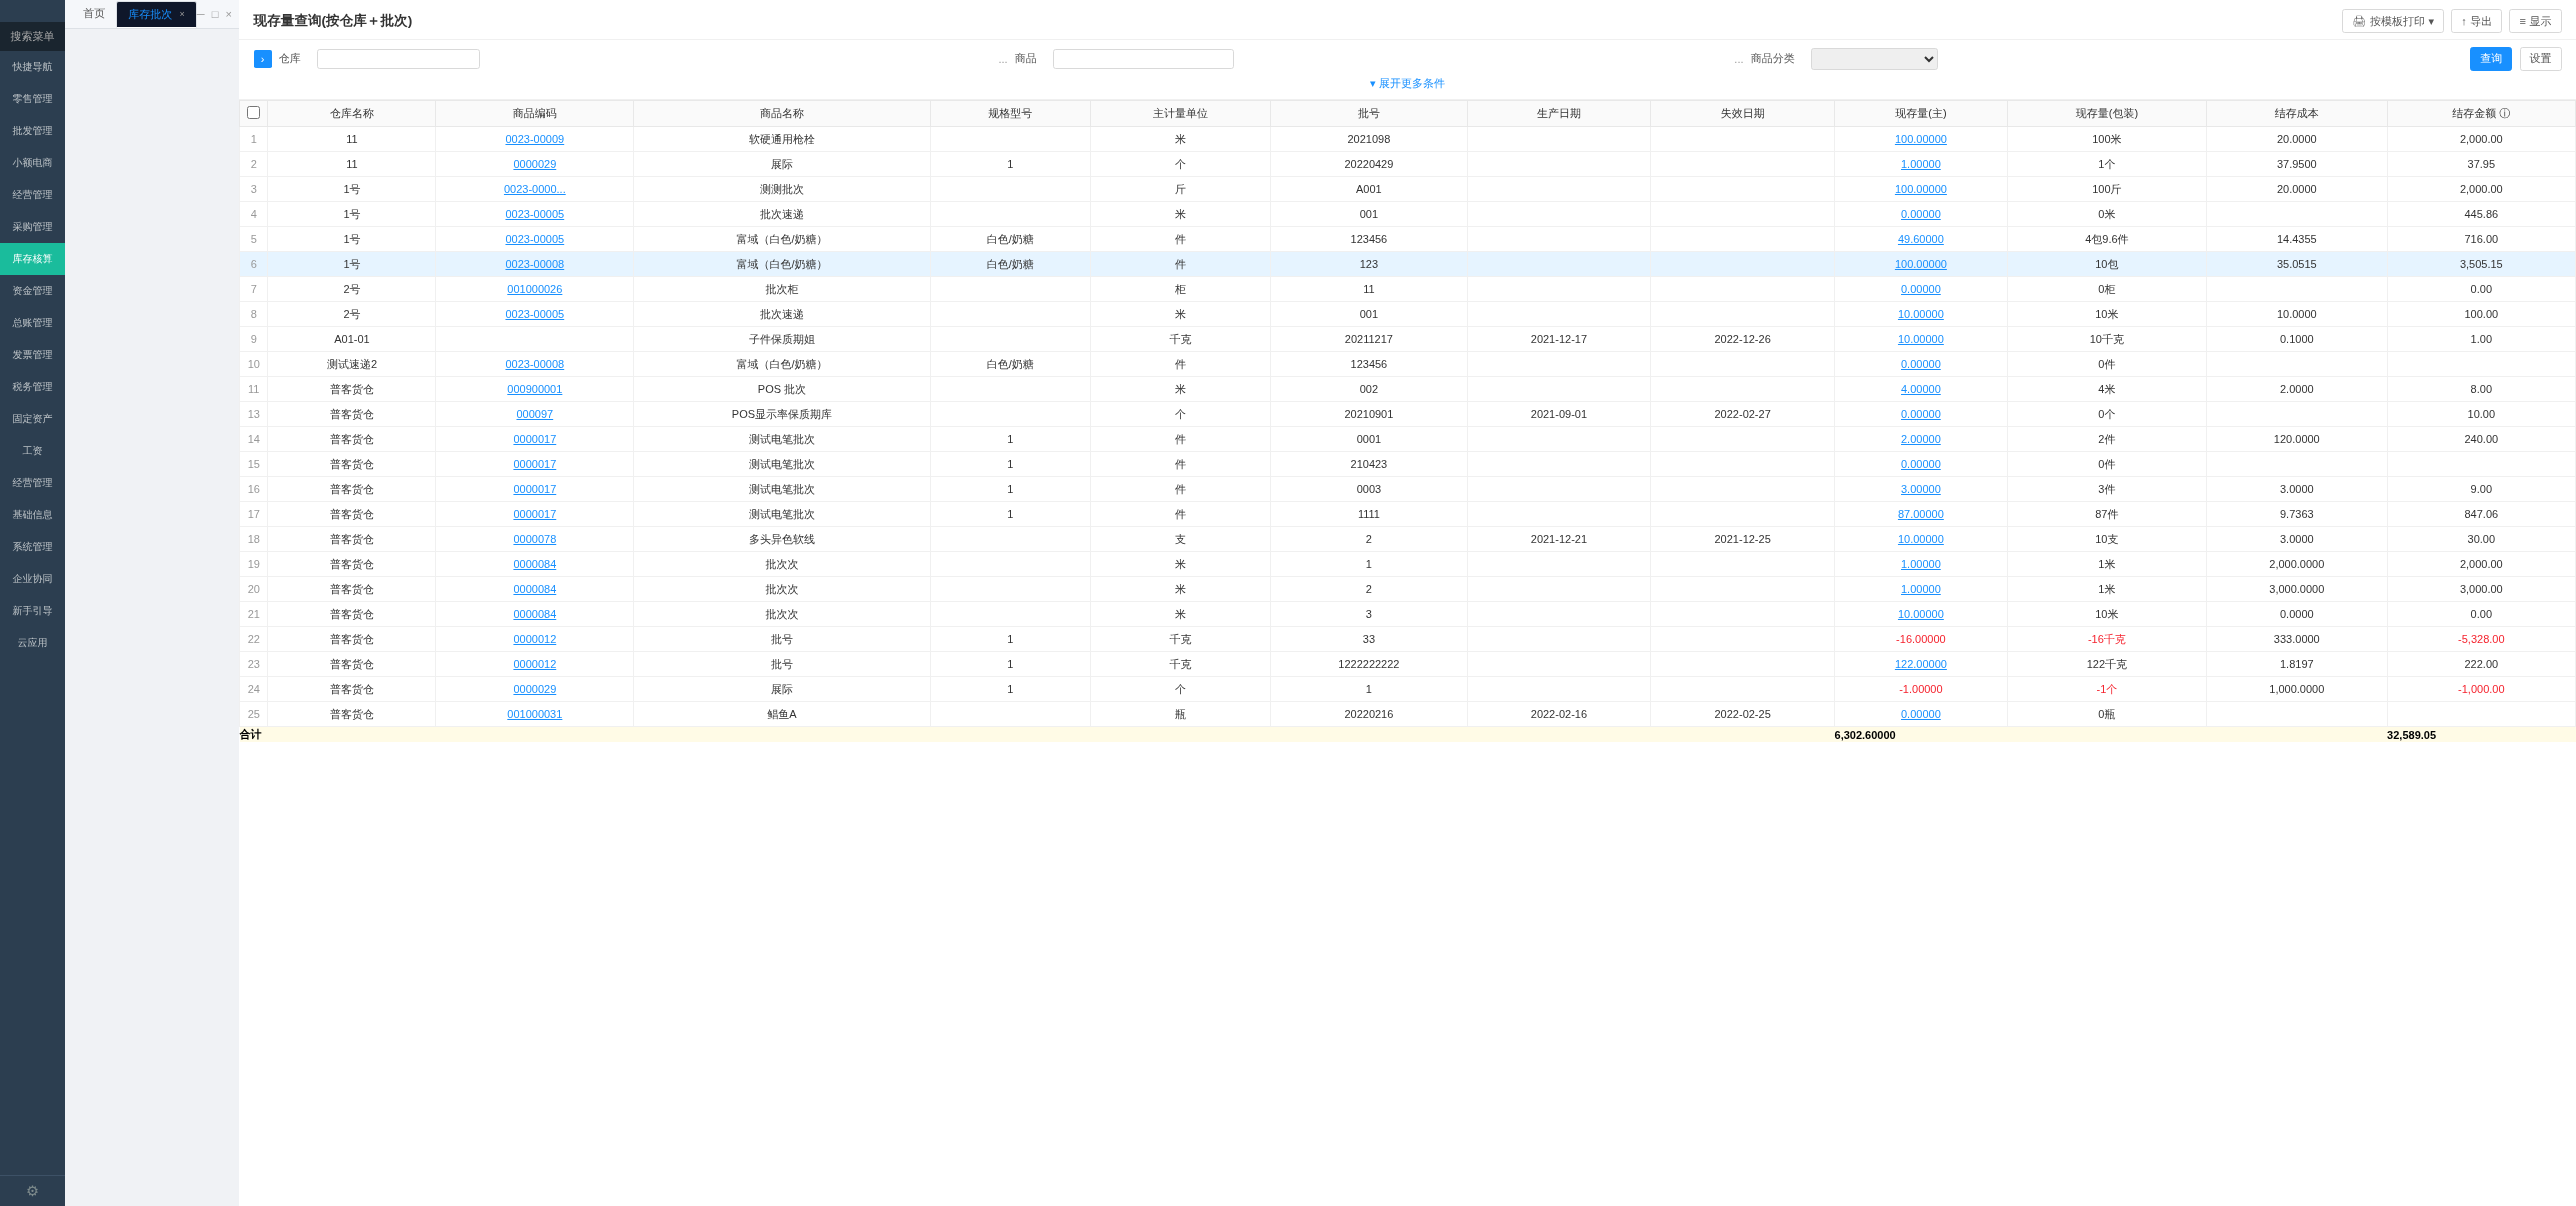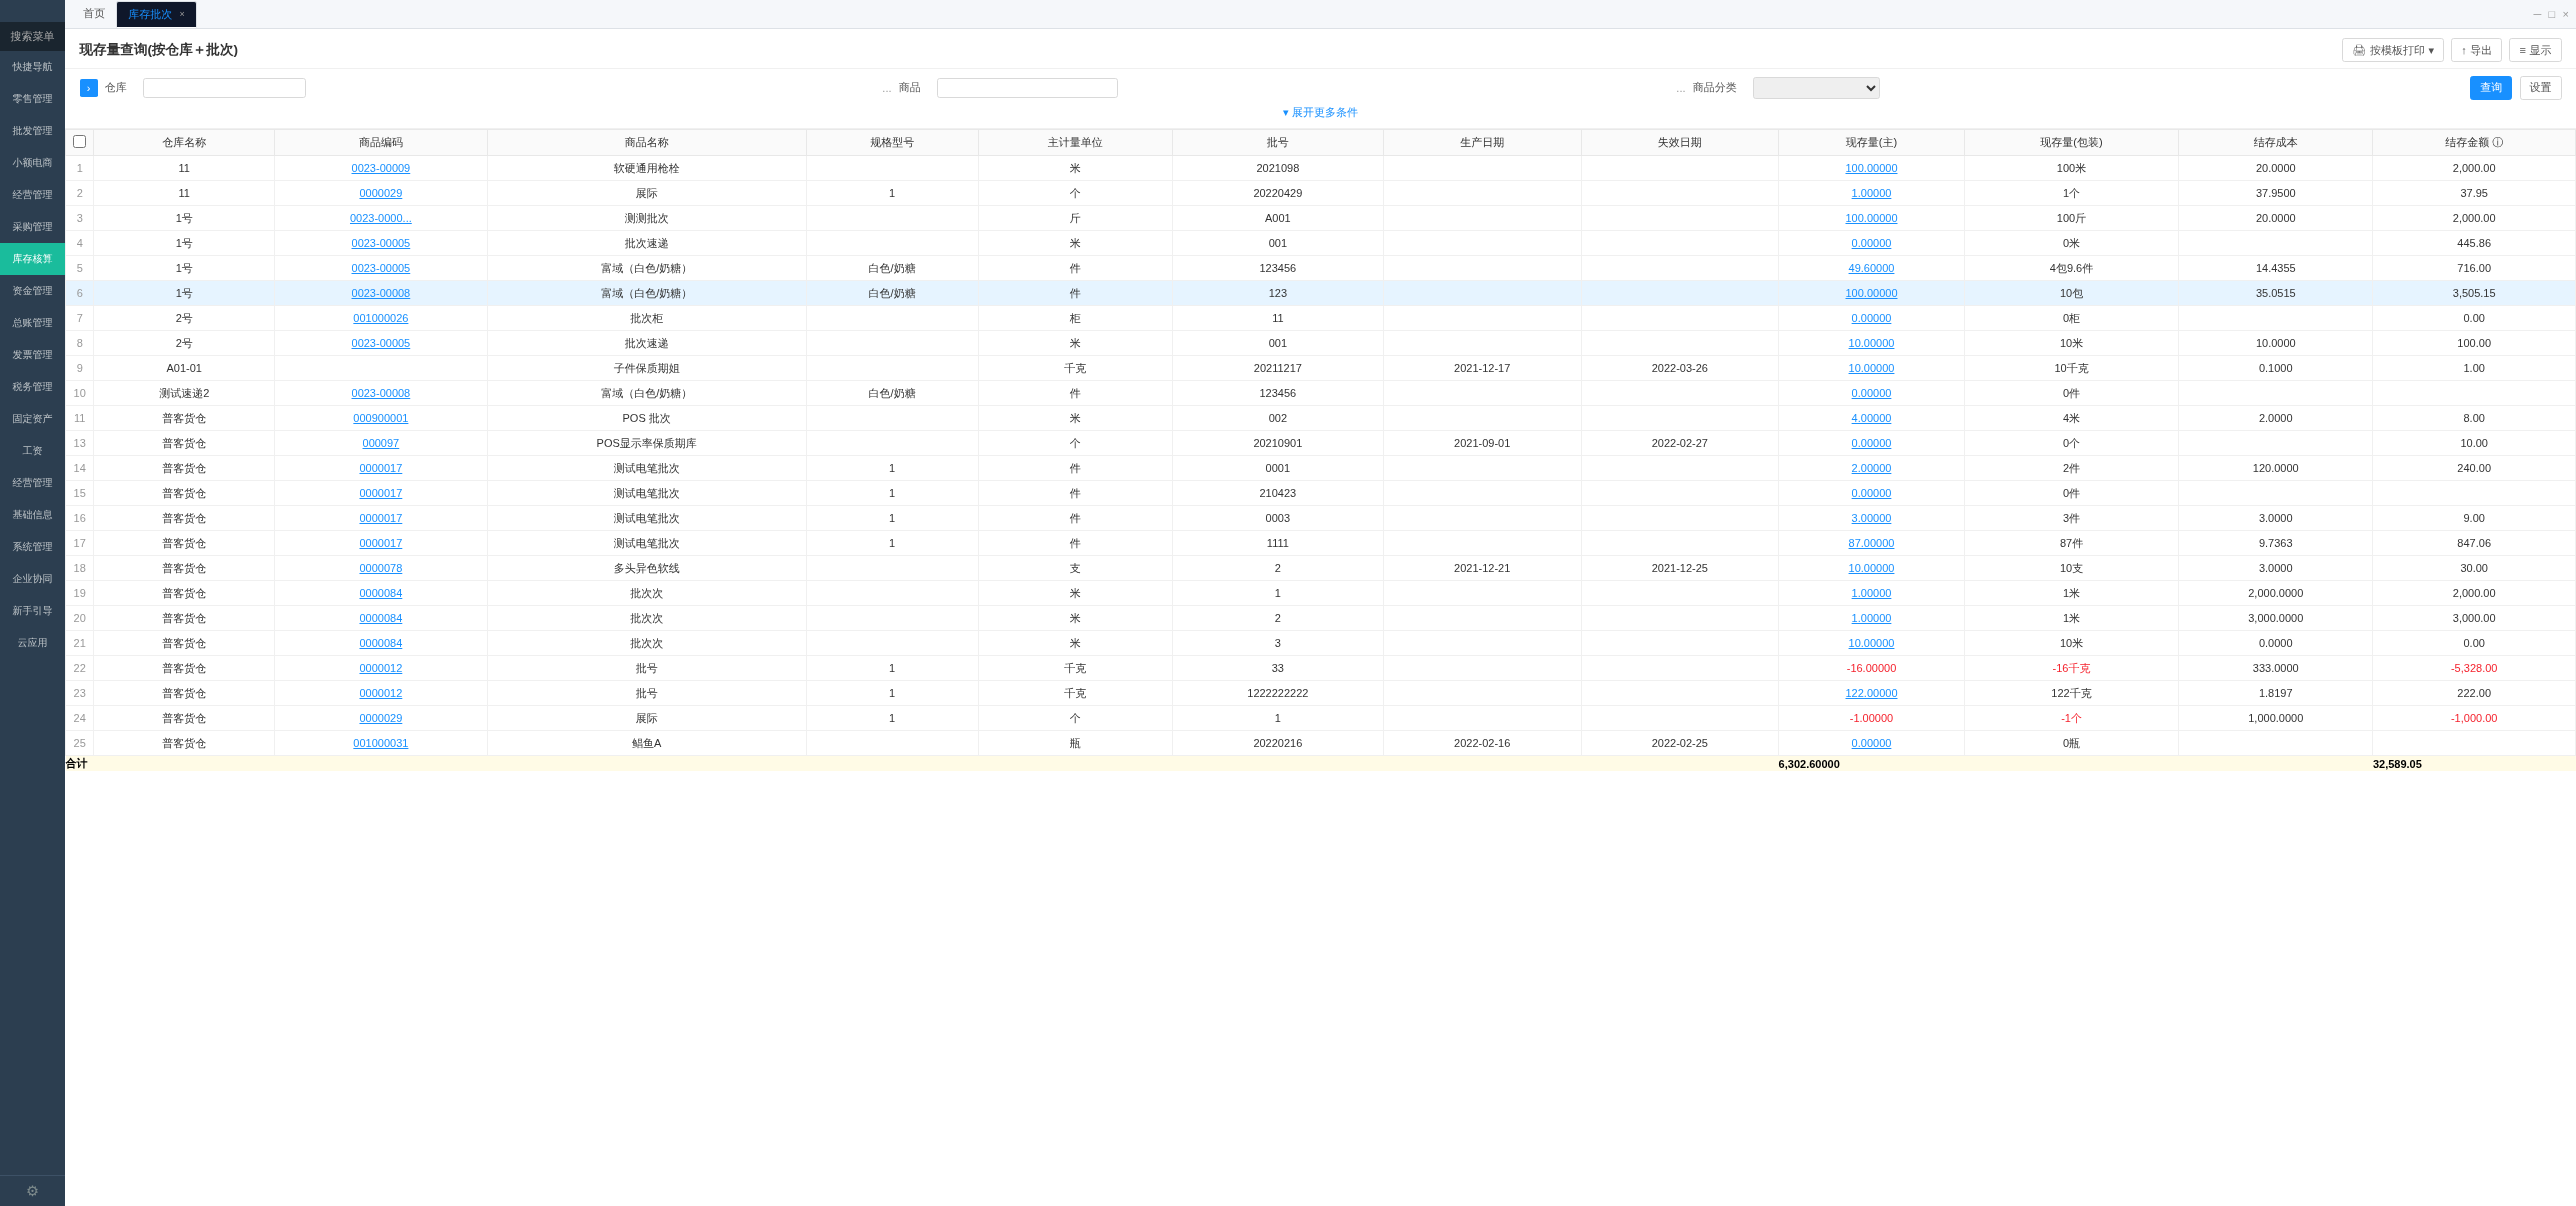--- a/index.html
+++ b/index.html
@@ -8,21 +8,21 @@
     
     .sidebar { width: 65px; background: #2c3e50; display: flex; flex-direction: column; align-items: center; padding-top: 0; flex-shrink: 0; }
     .sidebar-search { width: 100%; background: #1a252f; padding: 7.2px 0; text-align: center; color: #aaa; font-size: 11px; cursor: pointer; margin-top: 22px; }
     .sidebar-nav { flex: 1; width: 100%; overflow-y: auto; }
     .sidebar-item { width: 100%; text-align: center; padding: 9px 3.6px; color: #bdc3c7; cursor: pointer; font-size: 10px; line-height: 1.4; }
     .sidebar-item.active { background: #1abc9c; color: #fff; }
     .sidebar-bottom { width: 100%; padding: 7.2px 0; text-align: center; border-top: 0.9px solid #3d5166; }
     .gear-icon { color: #7f8c8d; cursor: pointer; font-size: 14.5px; }
 
     
-    .main { flex: 1; display: flex; flex-direction: column; overflow: hidden; }
+    .main { flex: 1; display: flex; flex-direction: row; overflow: hidden; }
 
     
     .top-tabs { background: #f5f7fa; border-bottom: 0.9px solid #dde1e6; display: flex; align-items: center; padding: 0 7.2px; height: 29px; flex-shrink: 0; }
     .tab { padding: 5.4px 11px; font-size: 11px; cursor: pointer; color: #555; border-bottom: 1.8px solid transparent; }
     .tab.home { color: #555; }
     .tab.active { background: #0f172a; color: #1890ff; border: 0.9px solid #dde1e6; border-bottom: 0.9px solid #fff; border-radius: 2.7px 2.7px 0 0; margin-bottom: -0.9px; display: flex; align-items: center; gap: 3.6px; }
     .tab-close { color: #999; font-size: 9px; margin-left: 3.6px; cursor: pointer; }
     .top-right { margin-left: auto; display: flex; align-items: center; gap: 7.2px; color: #999; font-size: 11px; }
 
     
@@ -299,21 +299,21 @@
   </tr>
             <tr>
     <td class="row-num">9</td>
     <td>A01-01</td>
     <td class="link"></td>
     <td>子件保质期姐</td>
     <td></td>
     <td>千克</td>
     <td>20211217</td>
     <td>2021-12-17</td>
-    <td>2022-03-26</td>
+    <td>2022-12-26</td>
     <td class="link">10.00000</td>
     <td class="">10千克</td>
     <td>0.1000</td>
     <td class="">1.00</td>
   </tr>
             <tr>
     <td class="row-num">10</td>
     <td>测试速递2</td>
     <td class="link">0023-00008</td>
     <td>富域（白色/奶糖）</td>

